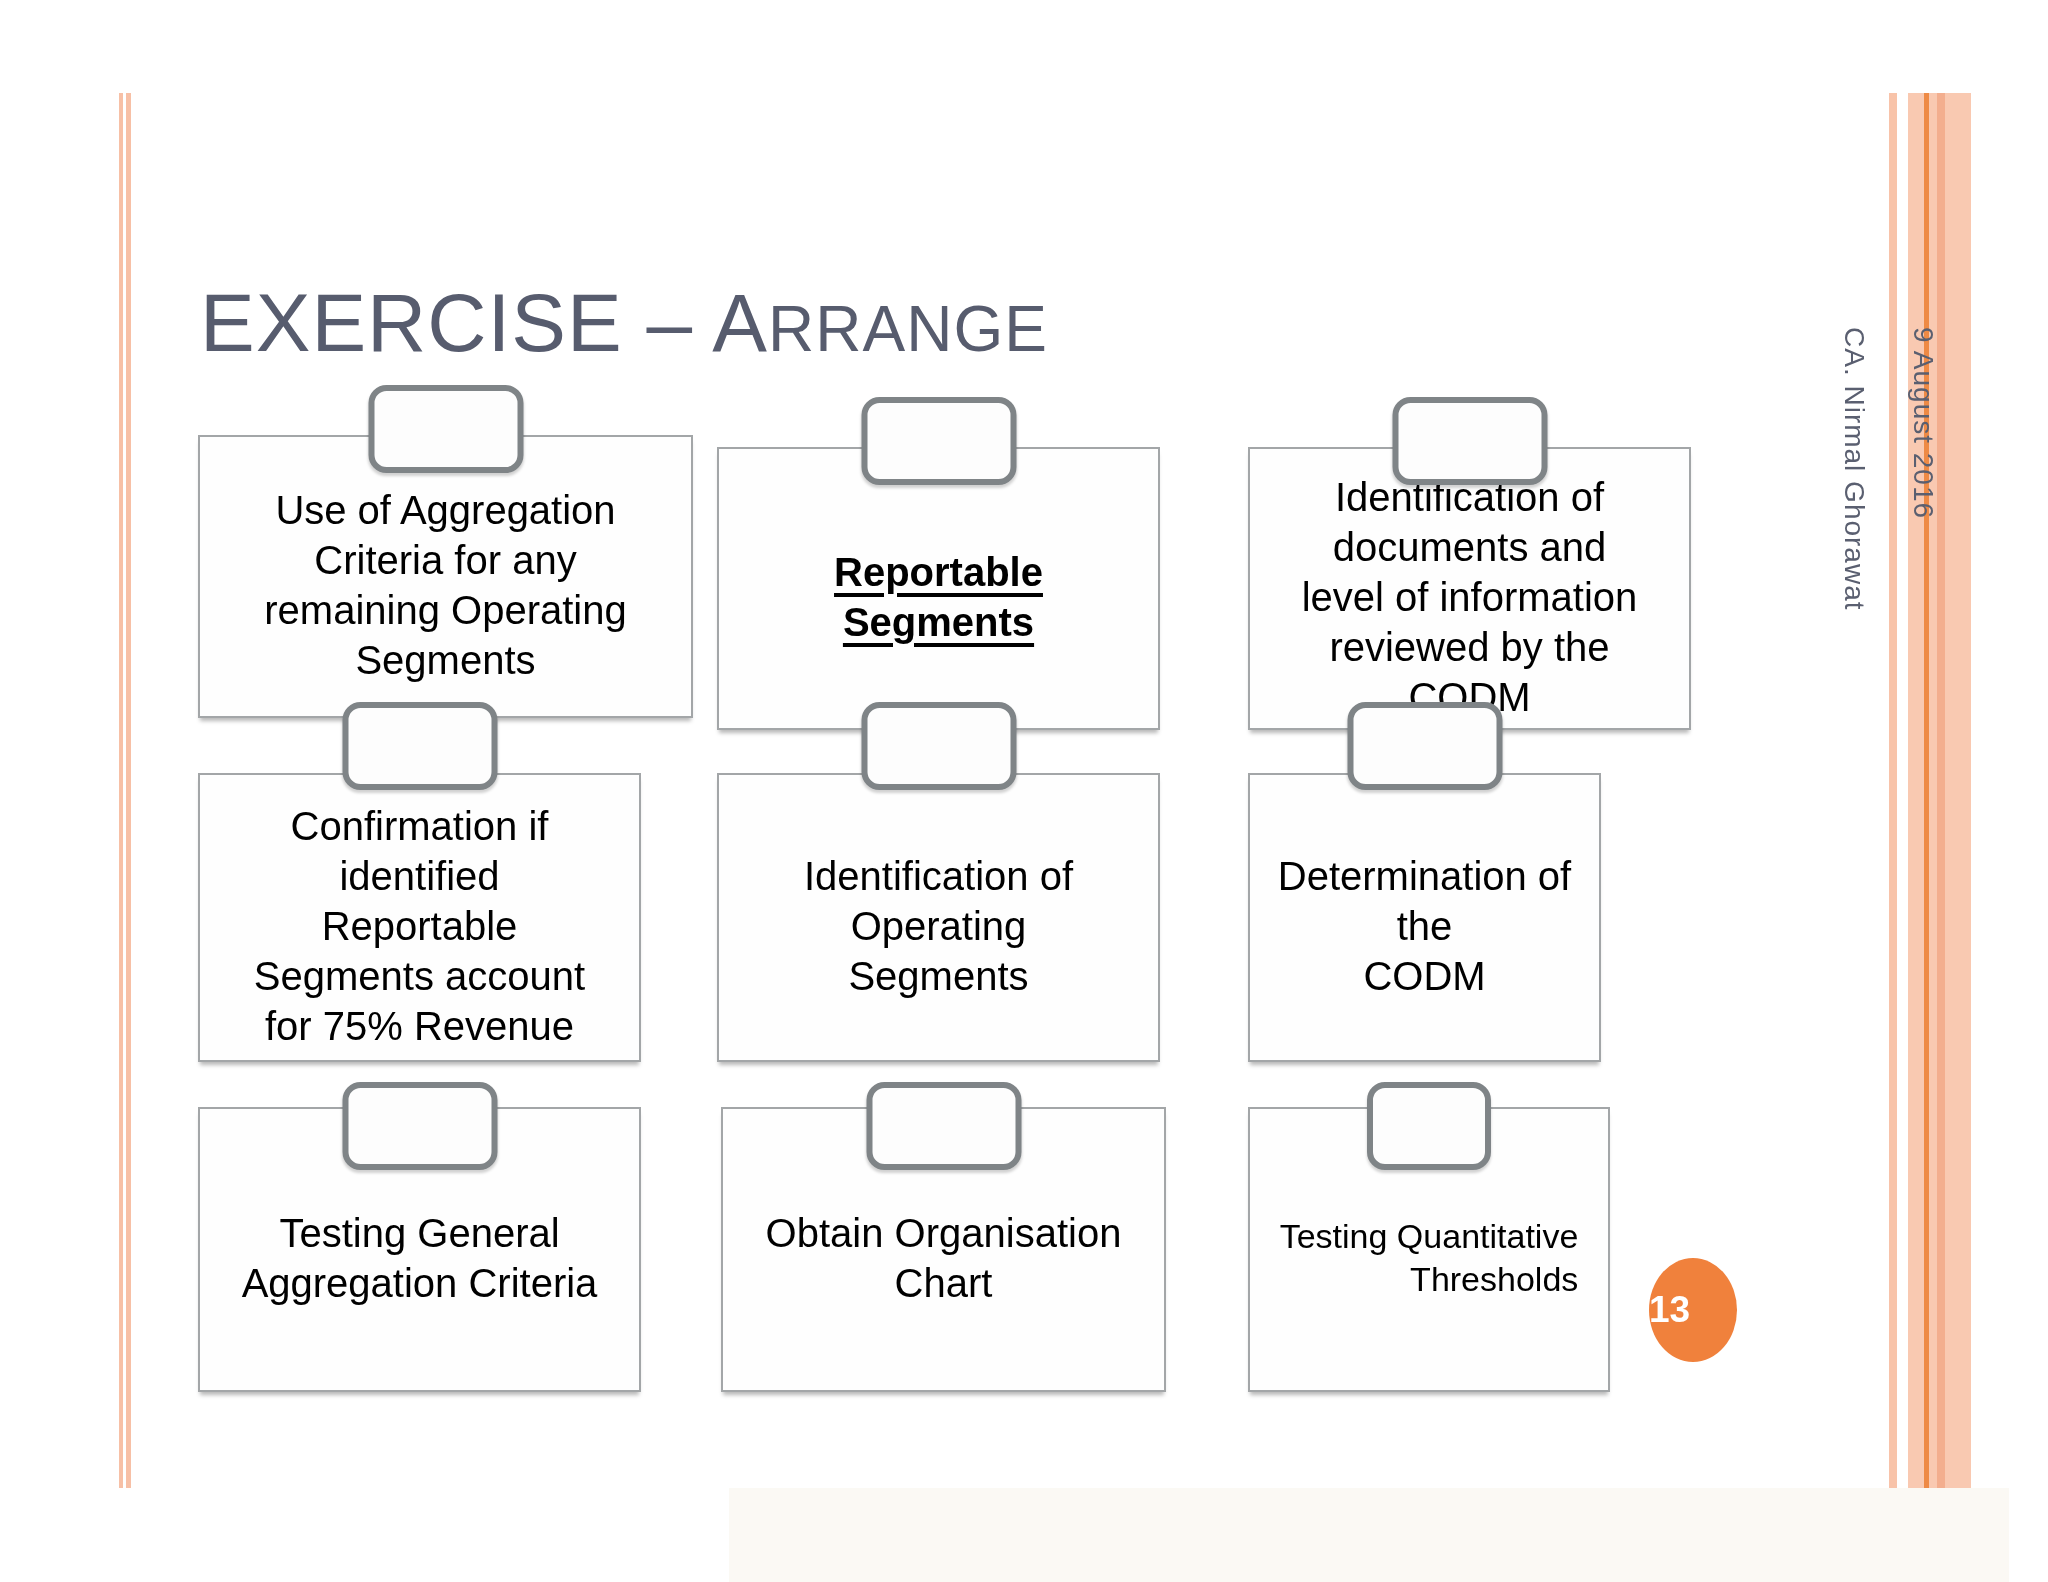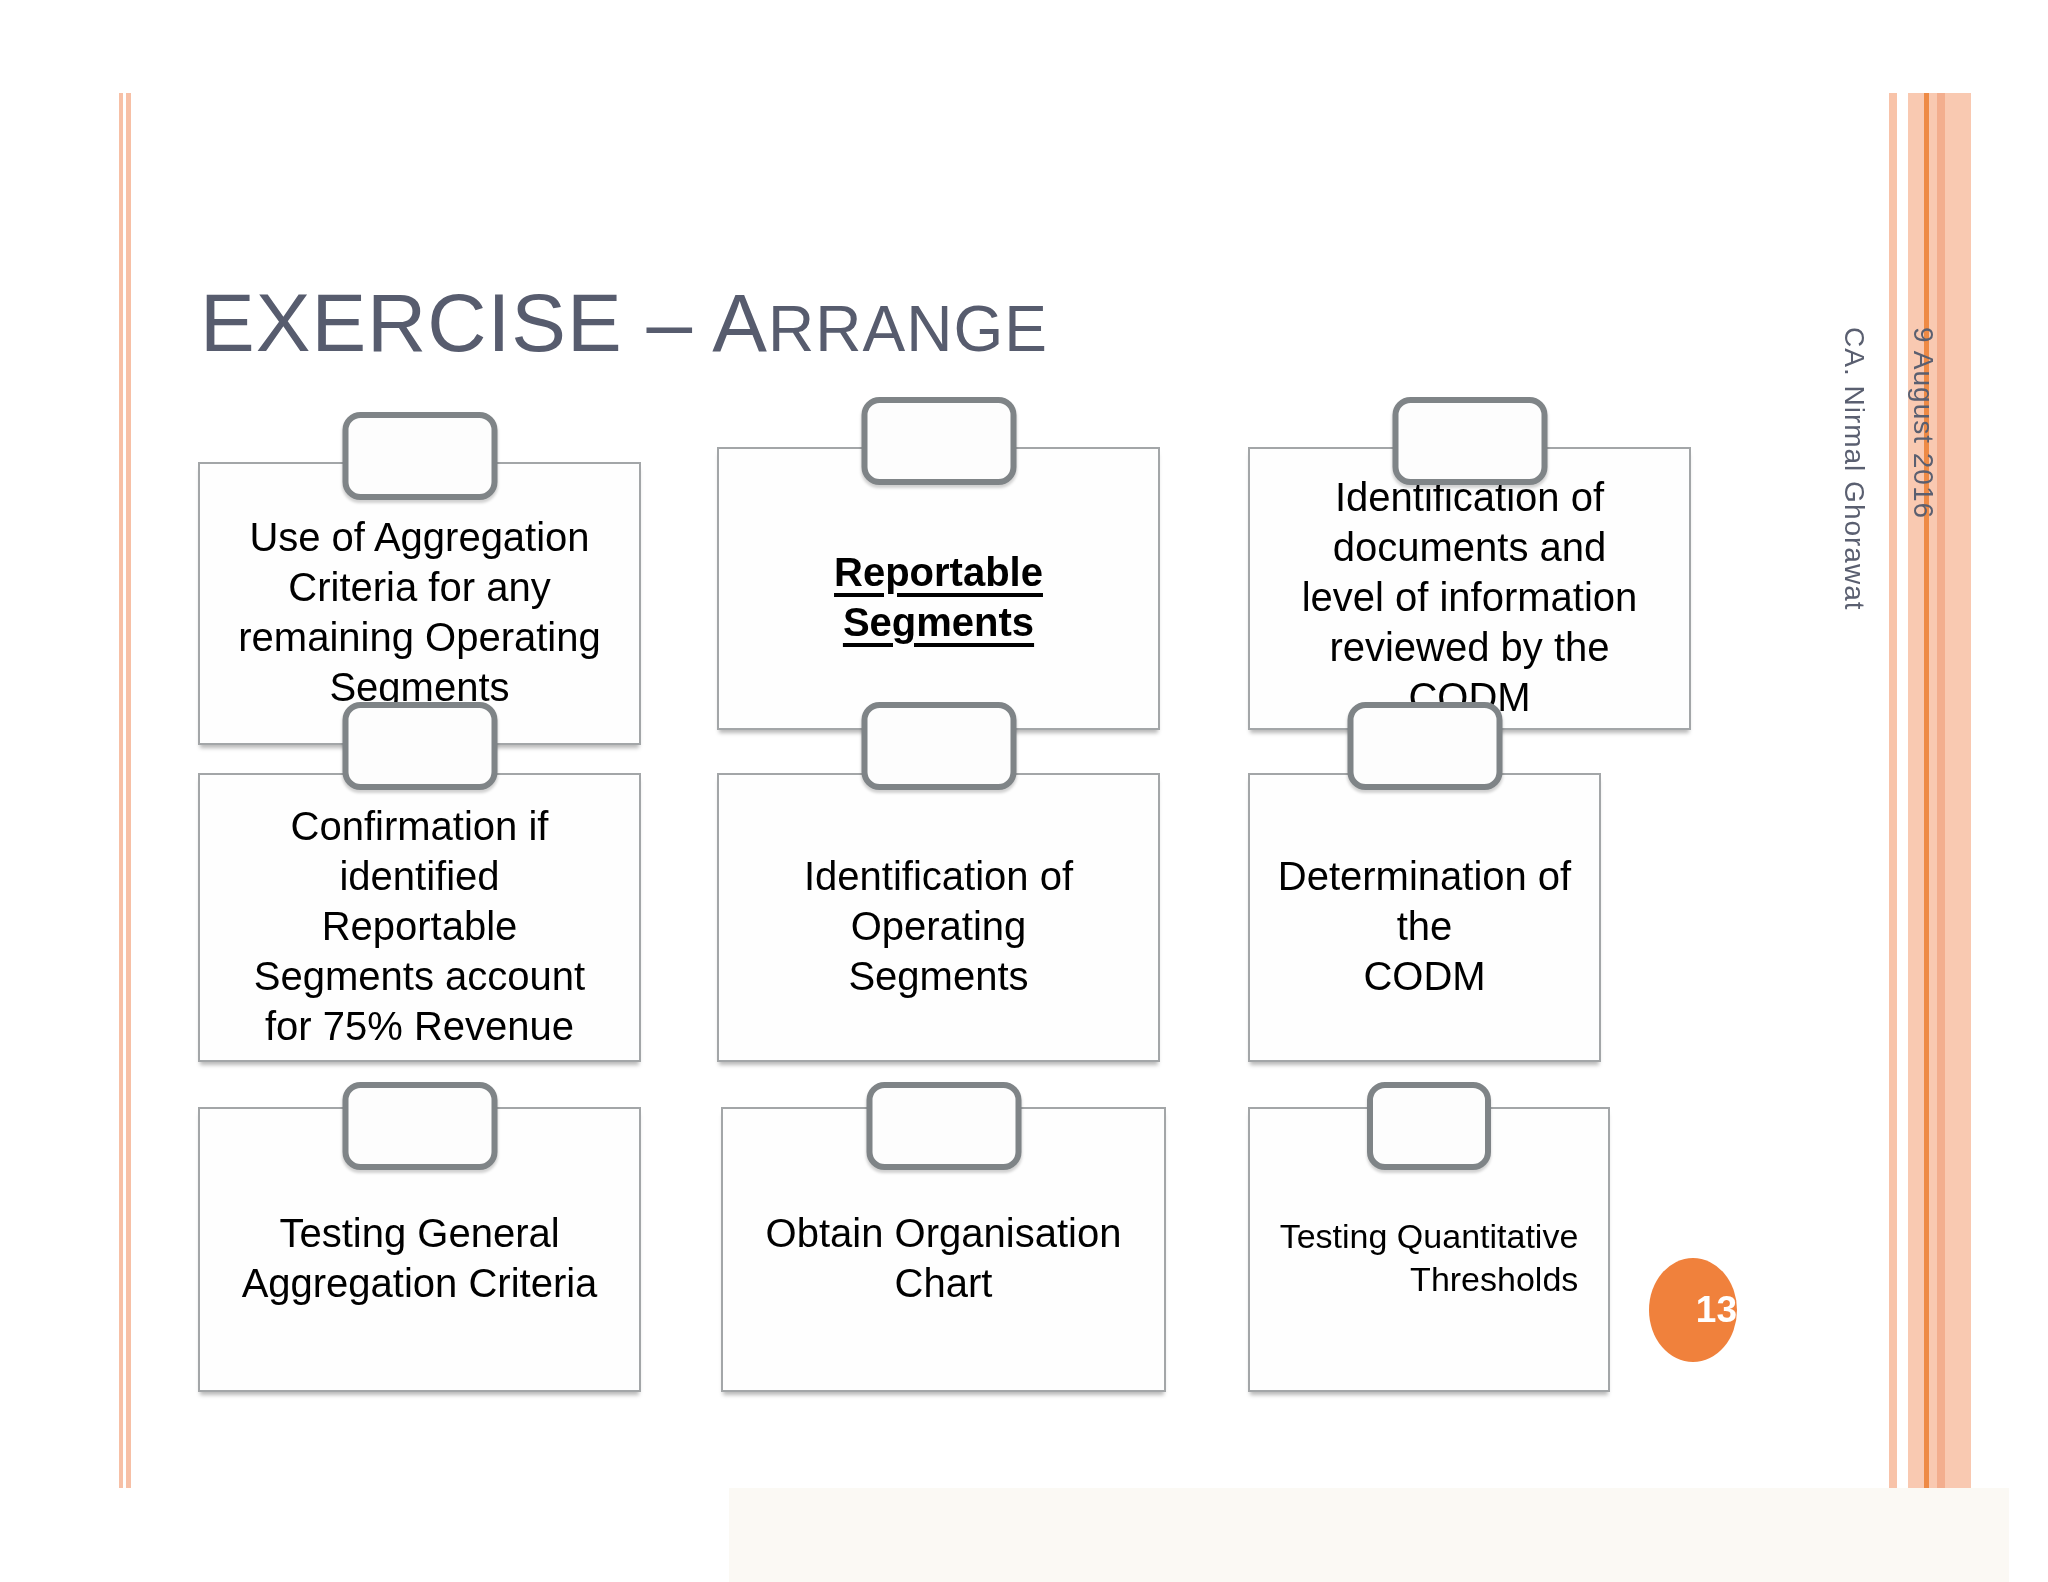--- a/index.html
+++ b/index.html
@@ -25,21 +25,21 @@
        display:flex;align-items:center;justify-content:center;
        box-shadow:0 5px 4px -2px rgba(0,0,0,0.28);}
   .box-text{white-space:pre-line;text-align:center;color:#000000;font-size:40px;line-height:1.25;
             padding:20px 6px 4px 6px;}
   .box.emphasis .box-text{font-weight:bold;text-decoration:underline;
             text-decoration-thickness:4px;text-underline-offset:7px;}
   .tab{position:absolute;width:155px;height:88px;background:#fdfdfd;border:6px solid #7f8487;
        border-radius:18px;box-sizing:border-box;left:50%;transform:translateX(-50%);
        box-shadow:0 3px 3px rgba(0,0,0,0.18);}
 
-  .r1c1{left:182px;top:462px;width:443px;height:283px;}
+  .r1c1{left:182px;top:435px;width:495px;height:283px;}
   .r1c2{left:701px;top:447px;width:443px;height:283px;}
   .r1c3{left:1232px;top:447px;width:443px;height:283px;}
   .r2c1{left:182px;top:773px;width:443px;height:289px;}
   .r2c2{left:701px;top:773px;width:443px;height:289px;}
   .r2c3{left:1232px;top:773px;width:353px;height:289px;}
   .r3c1{left:182px;top:1107px;width:443px;height:285px;}
   .r3c2{left:705px;top:1107px;width:445px;height:285px;}
   .r3c3{left:1232px;top:1107px;width:362px;height:285px;}
   .r3c3 .box-text{font-size:34px;text-align:right;}
   .row1 .tab{top:-52px;}
@@ -47,21 +47,21 @@
   .row3 .tab{top:-27px;}
   .r3c3 .tab{width:124px;}
 
   
   .side-text{position:absolute;left:1822px;top:327px;height:1100px;
              writing-mode:vertical-rl;color:#5a5f70;font-size:28px;
              display:flex;flex-direction:column;gap:37px;letter-spacing:1px;}
 
   
   .page-badge{position:absolute;left:1633px;top:1258px;width:88px;height:104px;border-radius:50%;
-              background:#f0813c;display:flex;align-items:center;justify-content:flex-end;}
+              background:#f0813c;display:flex;align-items:center;justify-content:flex-start;}
   .page-badge span{color:#ffffff;font-size:37px;font-weight:bold;}
 </style>
 </head>
 <body>
 
 <div class="canvas">
 
   <div class="stripe-left"></div>
   <div class="stripe-right-thin"></div>
   <div class="stripe-right-band"></div>

